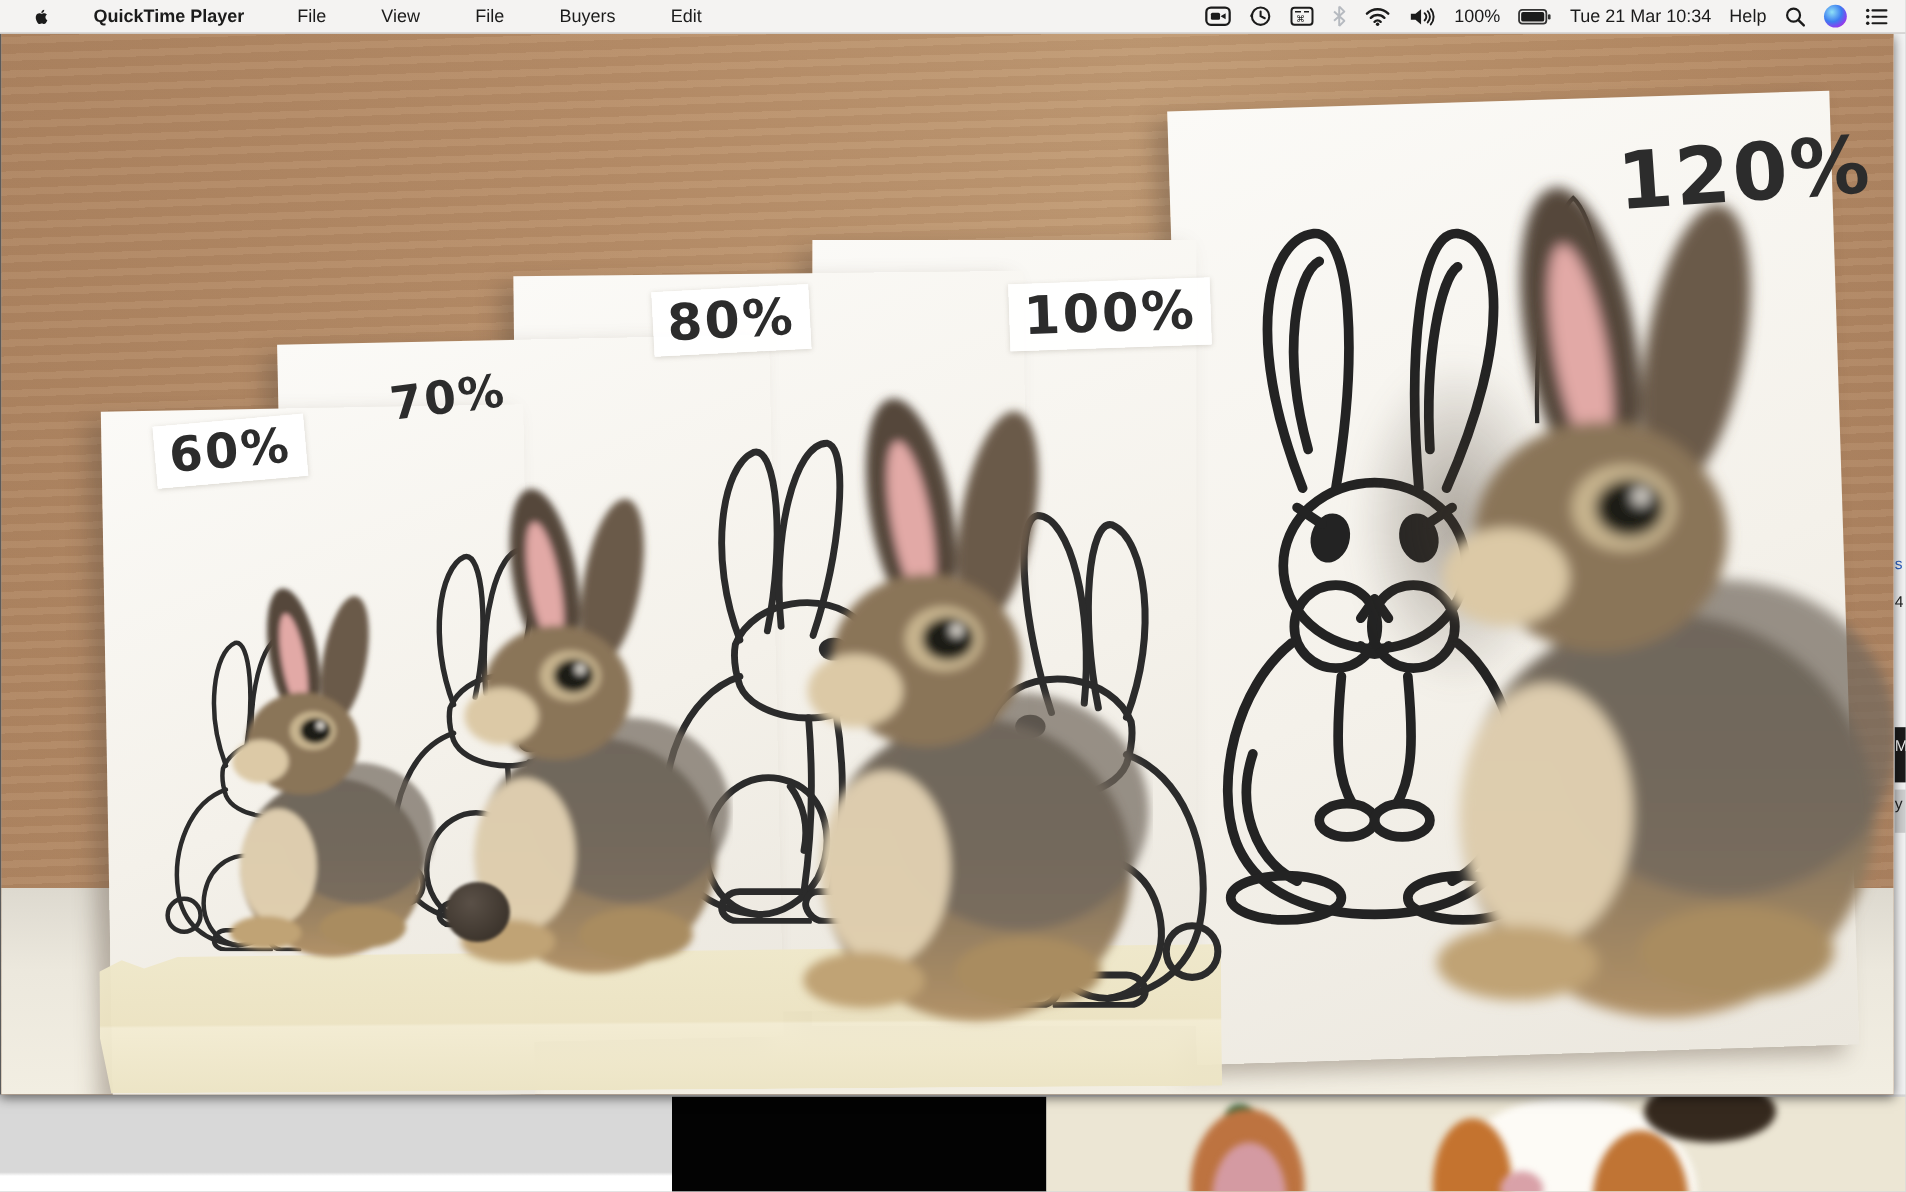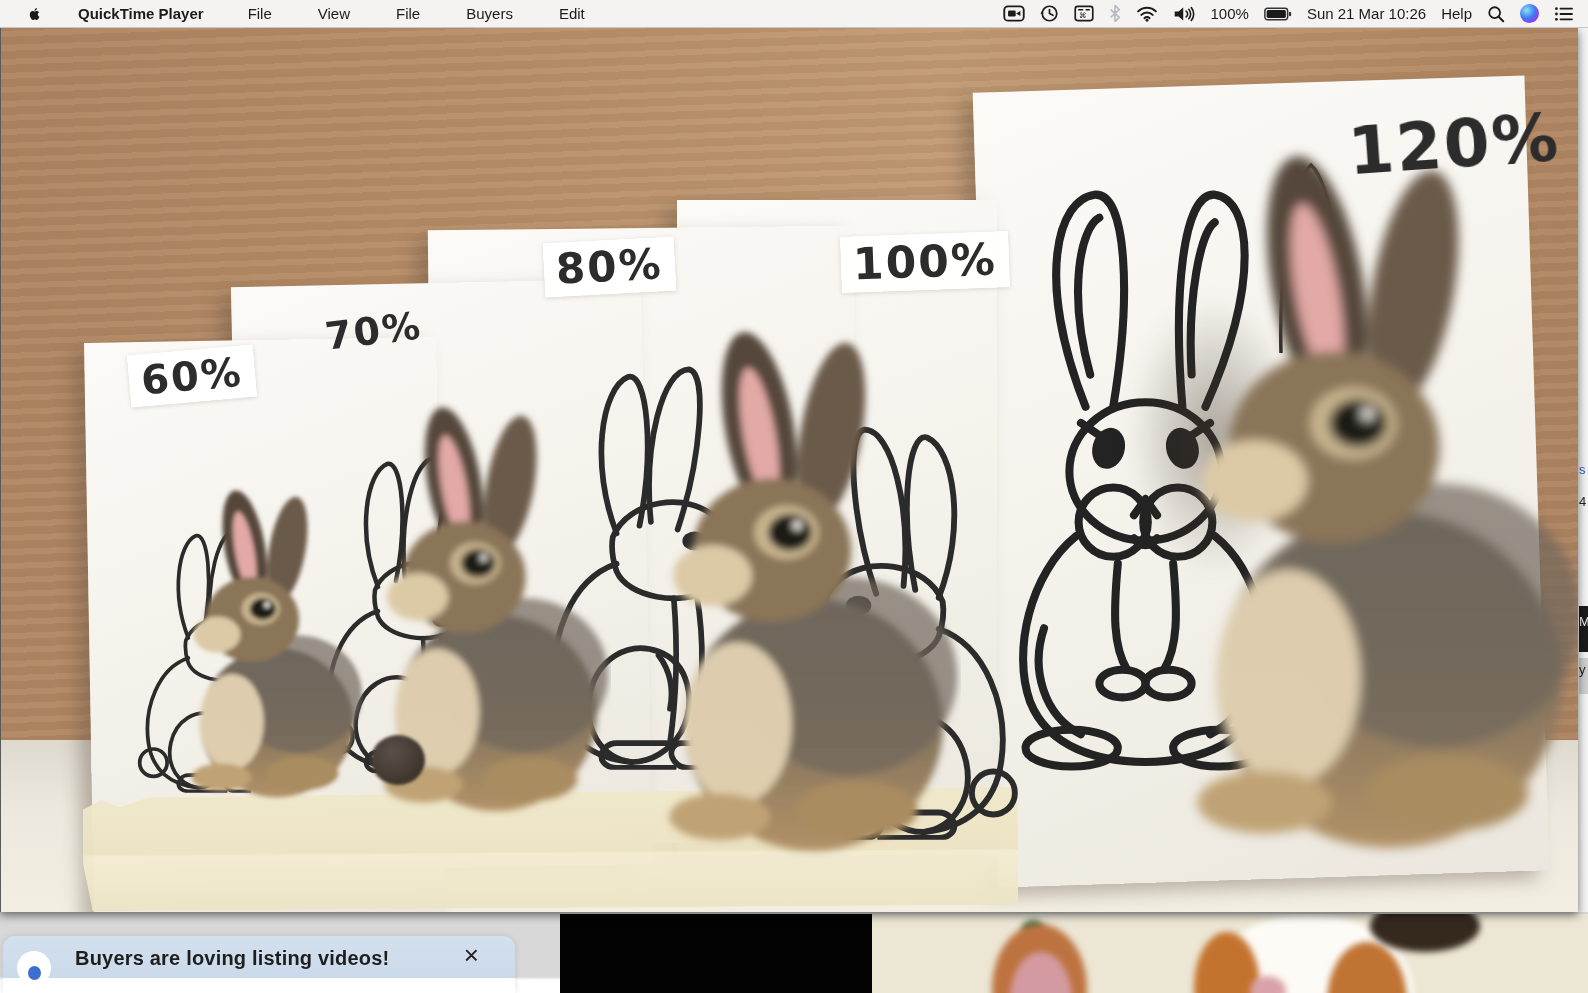--- a/index.html
+++ b/index.html
@@ -204,21 +204,21 @@
         </svg>
     </span>
     <span class="txt">100%</span>
     <span class="sicon">
       <svg width="28" height="14" viewBox="0 0 32 16">
           <rect x="1" y="1.5" width="26" height="13" rx="3" fill="none" stroke="#333" stroke-width="1.7"></rect>
           <rect x="3" y="3.5" width="22" height="9" rx="1.8" fill="#1b1b1b"></rect>
           <rect x="28.5" y="5.5" width="2.5" height="5" rx="1.2" fill="#333"></rect>
         </svg>
     </span>
-    <span class="txt">Sun 21 Mar 10:26</span>
+    <span class="txt">Tue 21 Mar 10:34</span>
     <span class="txt">Help</span>
     <span class="sicon">
       <svg width="18" height="18" viewBox="0 0 20 20">
           <circle cx="8.5" cy="8.5" r="6" fill="none" stroke="#1b1b1b" stroke-width="2"></circle>
           <path d="M13 13 L18 18" stroke="#1b1b1b" stroke-width="2.2" stroke-linecap="round"></path>
         </svg>
     </span>
     <span class="siri sicon"></span>
     <span class="sicon">
       <svg width="20" height="16" viewBox="0 0 22 18">
@@ -244,27 +244,20 @@
   <div class="bb-photo">
     <div class="blob" style="left:150px;top:6px;width:22px;height:18px;background:#3c6b43;"></div>
     <div class="blob" style="left:120px;top:10px;width:95px;height:130px;background:#bd7340;"></div>
     <div class="blob" style="left:138px;top:38px;width:62px;height:95px;background:#d49aa2;"></div>
     <div class="blob" style="left:332px;top:0px;width:210px;height:160px;background:#fdfbf6;"></div>
     <div class="blob" style="left:322px;top:18px;width:66px;height:110px;background:#c4732f;"></div>
     <div class="blob" style="left:455px;top:28px;width:80px;height:120px;background:#c07434;"></div>
     <div class="blob" style="left:498px;top:-14px;width:110px;height:52px;background:#35291e;"></div>
     <div class="blob" style="left:378px;top:62px;width:36px;height:30px;background:#d9a1a8;"></div>
   </div>
-  <div class="banner">
-    <div class="banner-circle">
-      <div class="banner-dot"></div>
-    </div>
-    <div class="banner-title">Buyers are loving listing videos!</div>
-    <div class="banner-close">×</div>
-  </div>
 </div>
 
 <div class="video">
   <div class="grain"></div>
   <div class="table-strip"></div>
 
   <div class="sheet" style="left:984px;top:56px;width:552px;height:795px;transform:rotate(-1.8deg);z-index:1;"></div>
   <div class="sheet" style="left:676px;top:172px;width:320px;height:655px;z-index:2;"></div>
   <div class="sheet" style="left:430px;top:200px;width:425px;height:615px;transform:rotate(-.6deg);z-index:3;"></div>
   <div class="sheet" style="left:236px;top:255px;width:410px;height:585px;transform:rotate(-1.2deg);z-index:4;"></div>

